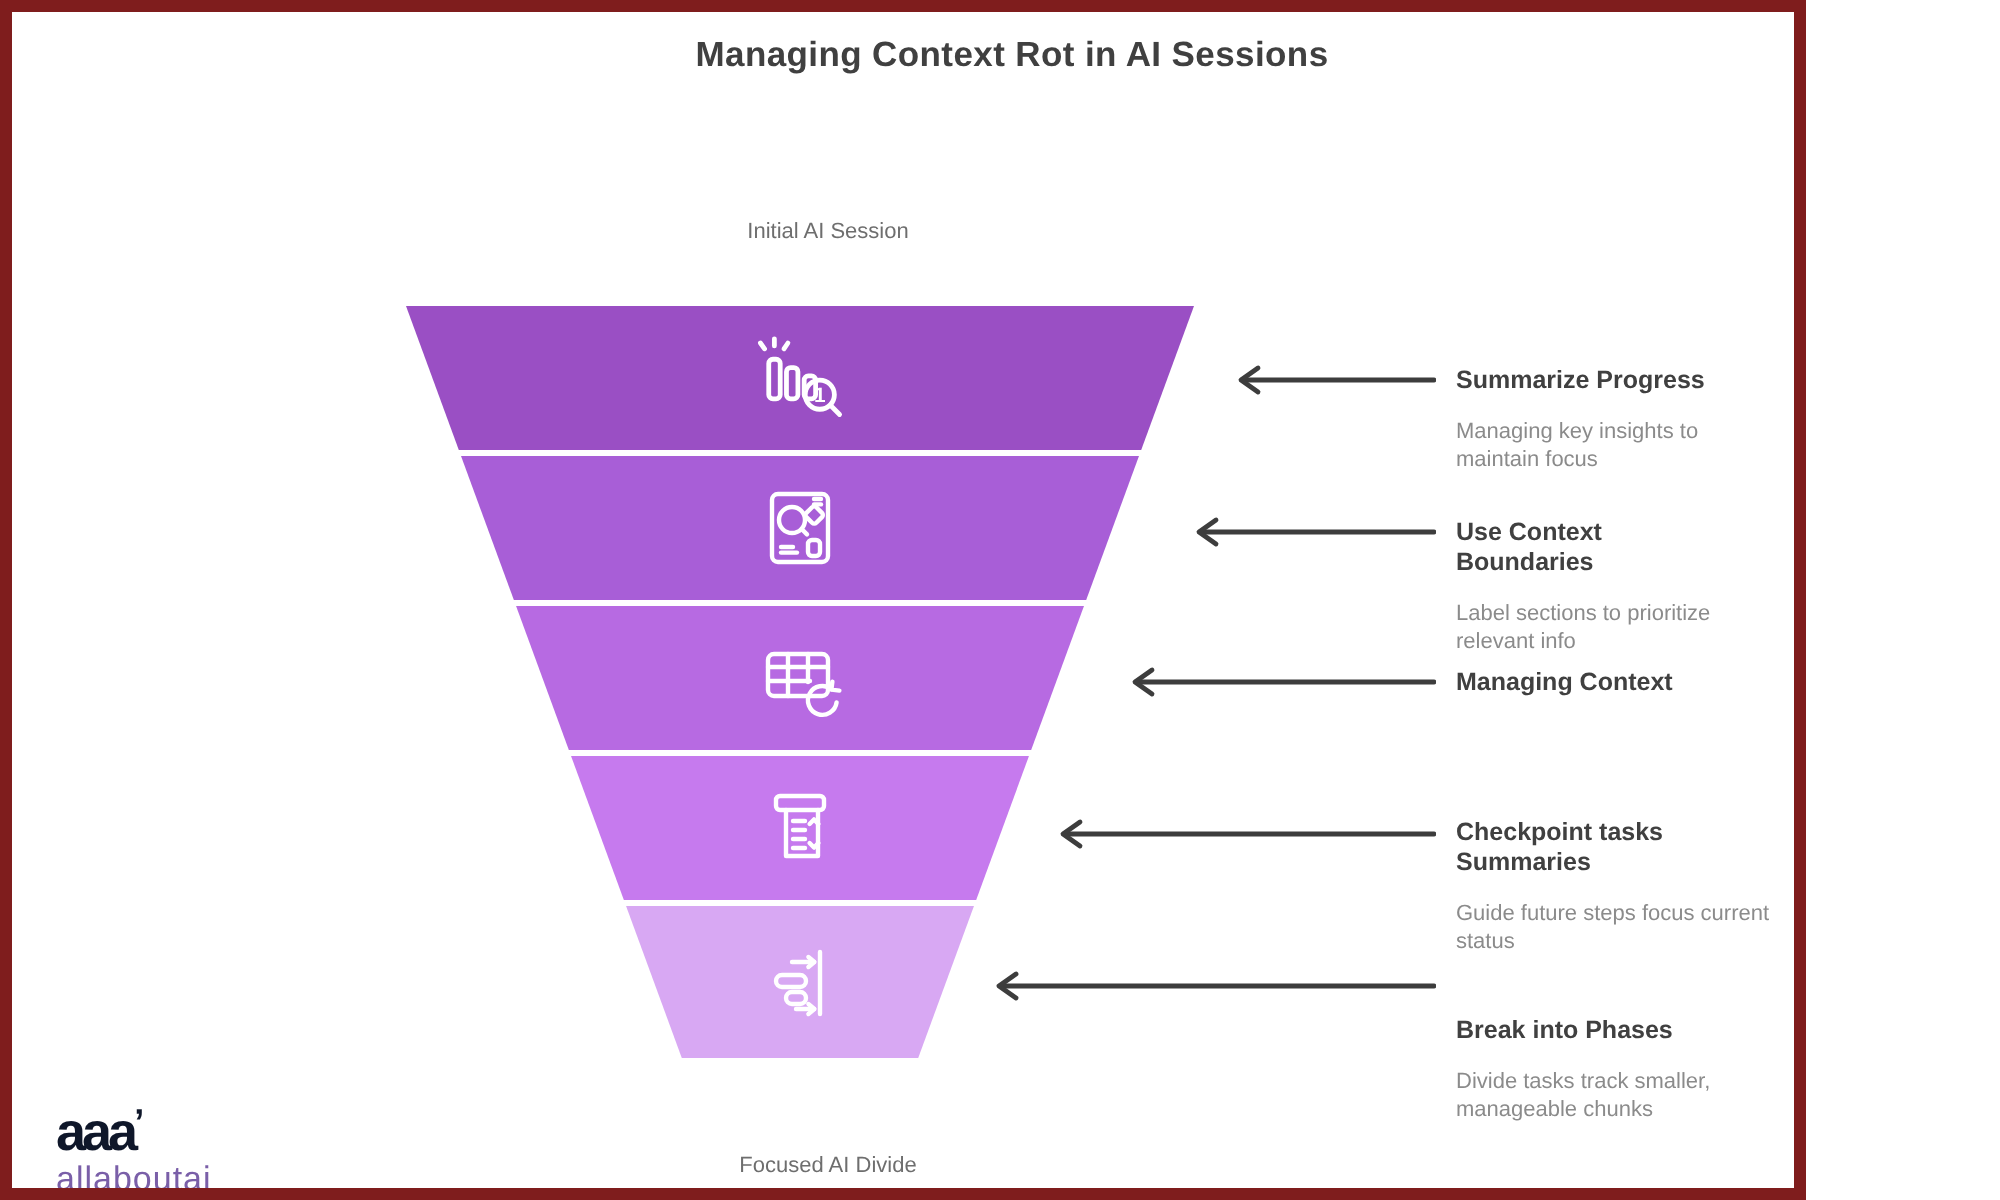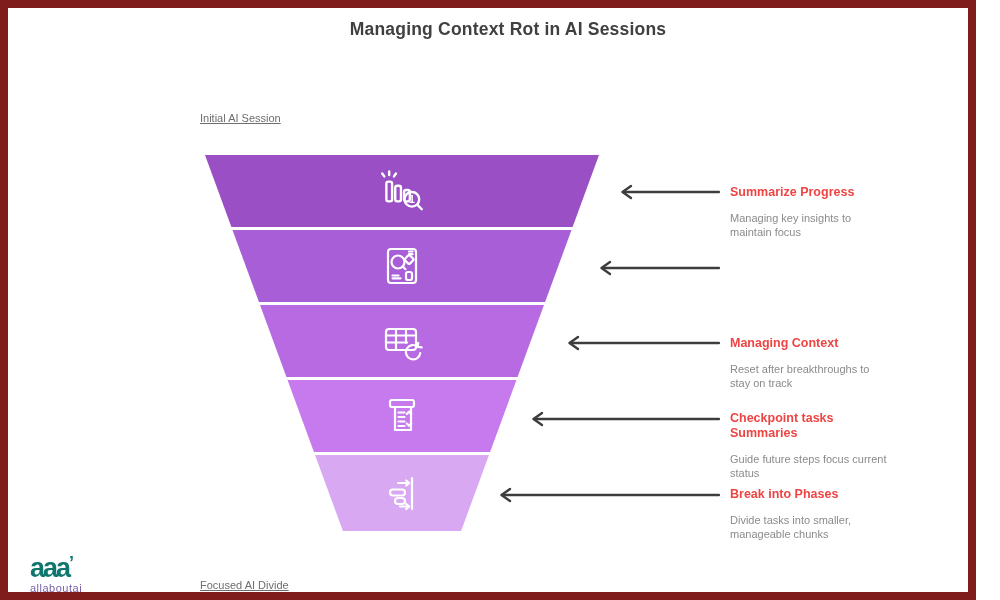--- a/index.html
+++ b/index.html
@@ -1,43 +1,42 @@
 <!DOCTYPE html>
 <html><head>
 <meta charset="utf-8">
 <style>
   * { margin: 0; padding: 0; box-sizing: border-box; }
   html, body { width: 1000px; height: 600px; }
   body { font-family: "Liberation Sans", sans-serif; background: #fff; }
 
   .frame {
     position: relative;
-    width: 976px; height: 600px;
-    border: 8px solid #7f1d1d;
+    width: 903px; height: 600px;
+    border: 6px solid #7f1d1d;
     background: #ffffff;
     overflow: hidden;
   }
 
   .page-title {
     position: absolute;
     top: 11px; left: 0; width: 1000px;
     text-align: center;
     font-size: 17.5px;
     font-weight: 700;
     color: #404040;
     letter-spacing: 0.2px;
   }
 
   .session-label {
     position: absolute;
-    left: 192px; width: 394px;
-    text-align: left;
+    left: 211px; width: 394px;
+    text-align: center;
     font-size: 11px;
     color: #6e6e6e;
-    text-decoration: underline;
   }
   .session-label.top { top: 104px; }
   .session-label.bottom { top: 571px; }
 
   .funnel {
     position: absolute;
     left: 197px; top: 147px;
     width: 394px; height: 376px;
     clip-path: polygon(0 0, 100% 0, 65% 100%, 35% 100%);
     display: flex;
@@ -58,21 +57,21 @@
   .arrow-svg { position: absolute; }
 
   .stage-info {
     position: absolute;
     left: 722px;
     width: 160px;
   }
   .stage-info h3 {
     font-size: 12.5px;
     font-weight: 700;
-    color: #ef4444;
+    color: #404040;
     line-height: 15px;
     width: 145px;
   }
   .stage-info p {
     margin-top: 11px;
     font-size: 11px;
     color: #8b8b8b;
     line-height: 14px;
     width: 158px;
   }
@@ -80,25 +79,25 @@
   .logo {
     position: absolute;
     left: 22px; top: 542px;
     color: #7a5fa8;
   }
   .logo-mark {
     font-size: 27px;
     font-weight: 700;
     letter-spacing: -2px;
     line-height: 26px;
-    color: #0f766e;
+    color: #0f172a;
   }
   .logo-accent { font-size: 18px; vertical-align: 8px; letter-spacing: 0; }
   .logo-text {
-    font-size: 11px;
+    font-size: 17px;
     letter-spacing: 0.5px;
     color: #7a5fa8;
     margin-top: 1px;
   }
 </style>
 </head>
 <body>
 
 <div class="frame">
 
@@ -213,31 +212,34 @@
     <g stroke="#3d3d3d" stroke-width="2.4" fill="none" stroke-linecap="round" stroke-linejoin="round">
       <path d="M221 8 H4"></path>
         <path d="M12 2 L3.5 8 L12 14"></path>
     </g>
   </svg>
 
   <div class="stage-info" style="top:177px">
     <h3>Summarize Progress</h3>
     <p>Managing key insights to maintain focus</p>
   </div>
+  <div class="stage-info" style="top:253px">
+    <h3>Use Context Boundaries</h3>
+    <p>Label sections to prioritize relevant info</p>
+  </div>
   <div class="stage-info" style="top:328px">
     <h3>Managing Context</h3>
-    <p>Reset after breakthroughs to stay on track</p>
   </div>
   <div class="stage-info" style="top:403px">
     <h3>Checkpoint tasks Summaries</h3>
     <p>Guide future steps focus current status</p>
   </div>
-  <div class="stage-info" style="top:479px">
+  <div class="stage-info" style="top:502px">
     <h3>Break into Phases</h3>
-    <p>Divide tasks into smaller, manageable chunks</p>
+    <p>Divide tasks track smaller, manageable chunks</p>
   </div>
 
   <div class="session-label bottom">Focused AI Divide</div>
 
   <div class="logo">
     <div class="logo-mark"><span>aaa</span><span class="logo-accent">’</span></div>
     <div class="logo-text">allaboutai</div>
   </div>
 
 </div>

